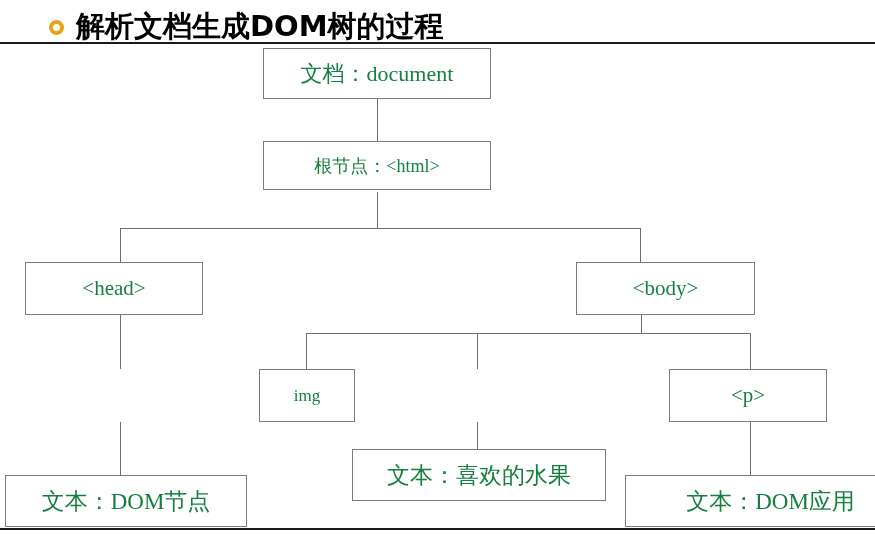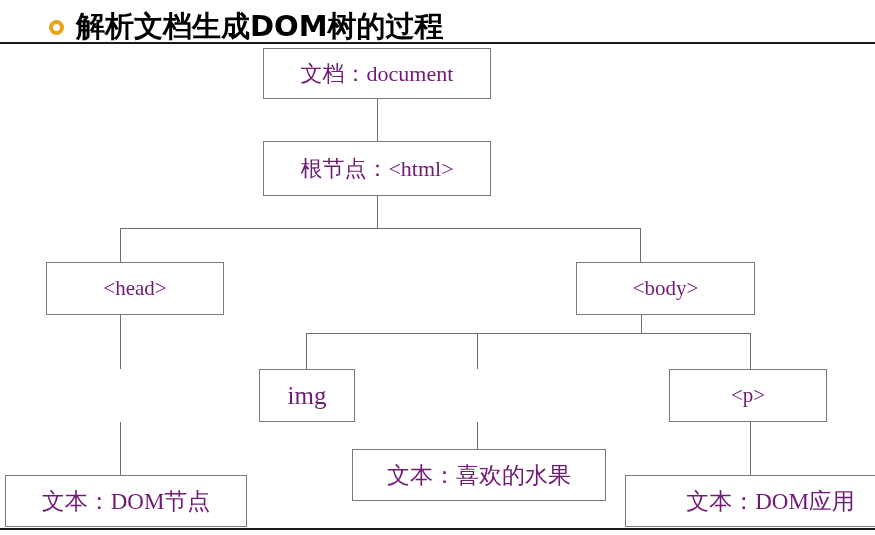--- a/index.html
+++ b/index.html
@@ -68,35 +68,35 @@
 
   
   .node {
     position: absolute;
     box-sizing: border-box;
     border: 1px solid #7a7a7a;
     background: #ffffff;
     display: flex;
     align-items: center;
     justify-content: center;
-    color: #701a75;
+    color: #15803d;
     white-space: nowrap;
     z-index: 3;
   }
   .node span {
     display: inline-block;
   }
 
   
   #node-document { left: 263px; top: 48px;  width: 228px; height: 51px; font-size: 22px; }
-  #node-html     { left: 263px; top: 141px; width: 228px; height: 55px; font-size: 22px; }
-  #node-head     { left: 46px;  top: 262px; width: 178px; height: 53px; font-size: 21px; text-align: center; }
+  #node-html     { left: 263px; top: 141px; width: 228px; height: 49px; font-size: 18px; }
+  #node-head     { left: 25px;  top: 262px; width: 178px; height: 53px; font-size: 21px; text-align: center; }
   #node-body     { left: 552px; top: 262px; width: 179px; height: 53px; font-size: 21px; margin-left: 24px; }
   #node-title    { left: 33px;  top: 369px; width: 178px; height: 53px; font-size: 21px; }
-  #node-img      { left: 259px; top: 369px; width: 96px;  height: 53px; font-size: 25px; justify-content: center; }
+  #node-img      { left: 259px; top: 369px; width: 96px;  height: 53px; font-size: 17px; justify-content: center; }
   #node-h1       { left: 415px; top: 369px; width: 122px; height: 53px; font-size: 21px; }
   #node-p        { left: 669px; top: 369px; width: 158px; height: 53px; font-size: 21px; }
   #node-text-dom-node { left: 5px;   top: 475px; width: 242px; height: 52px; font-size: 23px; }
   #node-text-fruit    { left: 352px; top: 449px; width: 254px; height: 52px; font-size: 23px; }
   #node-text-dom-app  { left: 625px; top: 475px; width: 291px; height: 52px; font-size: 23px; }
 
   
   .ln-v { position: absolute; width: 0; border-left: 1px solid #6e6e6e; z-index: 1; }
   .ln-h { position: absolute; height: 0; border-top: 1px solid #6e6e6e; z-index: 1; }
 

